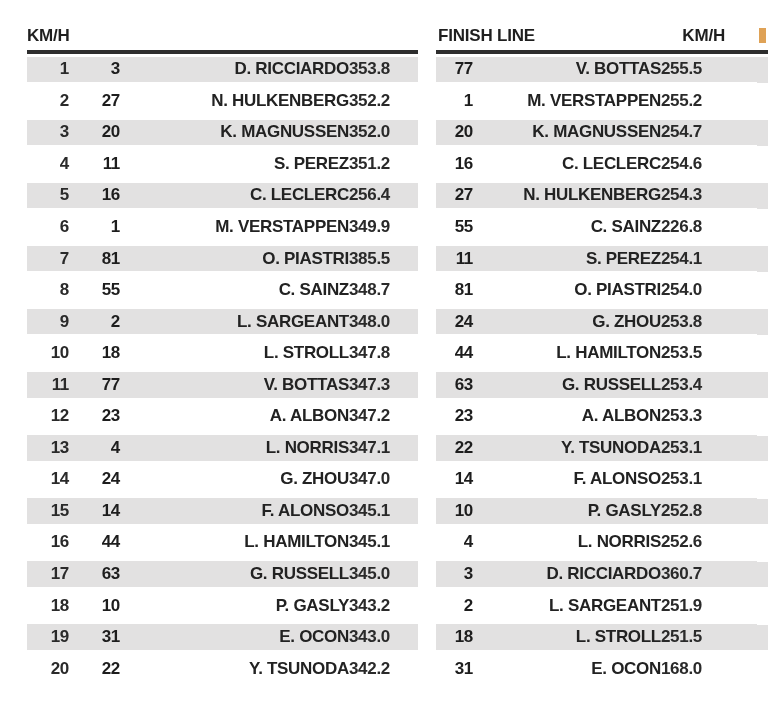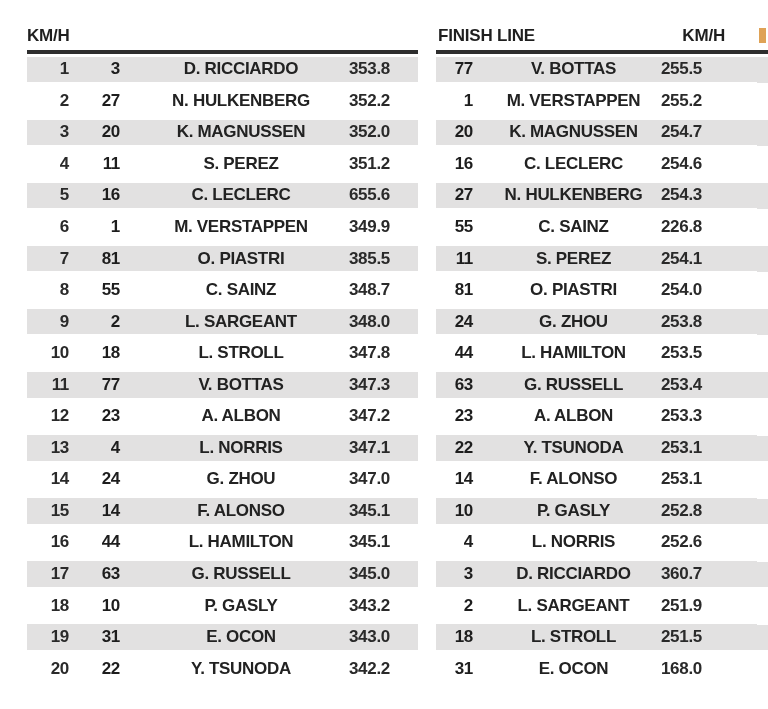--- a/index.html
+++ b/index.html
@@ -34,21 +34,21 @@
   }
   .row.alt{
     background:#e2e1e1;
     border-top:3px solid #ffffff;border-bottom:3px solid #ffffff;
   }
   .cell{display:block;white-space:nowrap;}
   .c-rank{width:42px;text-align:right;color:#2a2a2a;}
   .c-num{text-align:right;color:#1d1d1d;}
   #table-speed-trap .c-num{width:51px;}
   #table-finish-line .c-num{width:37px;}
-  .c-name{flex:1;margin-left:13px;text-align:center;overflow:hidden;}
+  .c-name{flex:1;margin-left:13px;text-align:right;overflow:hidden;}
   .c-speed{text-align:left;color:#2a2a2a;}
   #table-speed-trap .c-speed{padding-right:28px;}
   #table-finish-line .c-speed{padding-right:62px;}
 
   
   #table-partial{left:757px;width:11px;}
   #table-partial .t-header{position:relative;}
   .partial-accent{
     position:absolute;left:2px;top:3px;width:7px;height:15px;
     background:#dfa256;
@@ -95,21 +95,21 @@
         <div class="row">
           <span class="cell c-rank">4</span>
           <span class="cell c-num">11</span>
           <span class="cell c-name">S. PEREZ</span>
           <span class="cell c-speed">351.2</span>
         </div>
         <div class="row alt">
           <span class="cell c-rank">5</span>
           <span class="cell c-num">16</span>
           <span class="cell c-name">C. LECLERC</span>
-          <span class="cell c-speed">655.6</span>
+          <span class="cell c-speed">256.4</span>
         </div>
         <div class="row">
           <span class="cell c-rank">6</span>
           <span class="cell c-num">1</span>
           <span class="cell c-name">M. VERSTAPPEN</span>
           <span class="cell c-speed">349.9</span>
         </div>
         <div class="row alt">
           <span class="cell c-rank">7</span>
           <span class="cell c-num">81</span>

